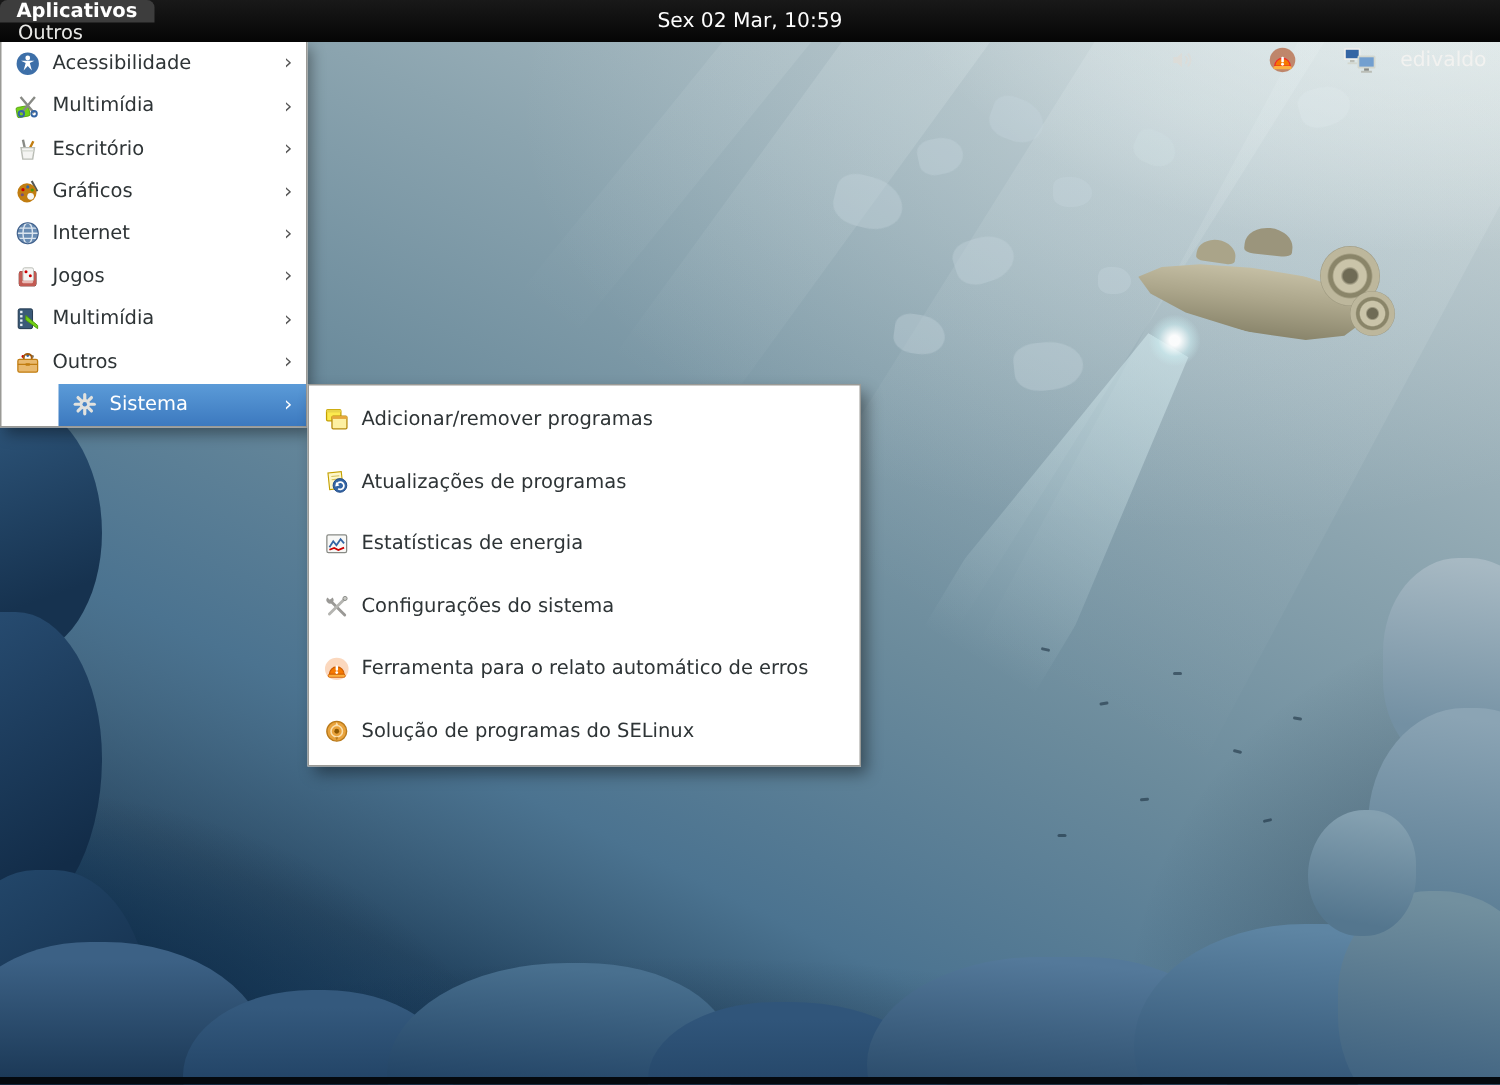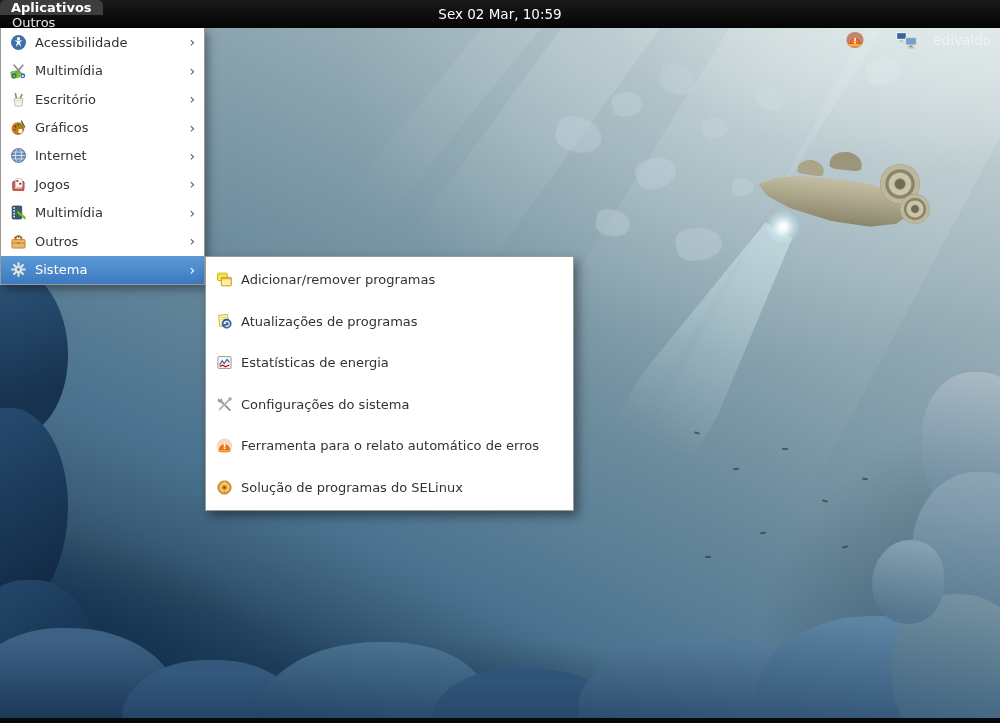--- a/index.html
+++ b/index.html
@@ -110,21 +110,21 @@
   .tray-network{margin-right:13px;}
   .username{color:#f2f2f0;font-size:13.5px;cursor:default;}
 
   
   .app-menu{position:absolute;left:0;top:28px;width:205px;height:257px;z-index:40;
     background:#ffffff;border:1px solid #9a9a96;border-top:none;box-sizing:border-box;
     box-shadow:3px 4px 9px rgba(0,0,0,.38);display:flex;flex-direction:column;}
   .menu-item{flex:1;display:flex;align-items:center;gap:8px;padding:0 9px;
     font-size:13px;color:#2e3436;cursor:default;white-space:nowrap;}
   .menu-item .arrow{margin-left:auto;color:#565656;font-size:14px;line-height:1;}
-  .menu-item.highlighted{background:linear-gradient(#5b9bd8,#3c79bf);color:#ffffff;}
+  .menu-item.highlighted{background:linear-gradient(#5b9bd8,#3c79bf);color:#ffffff;margin-left:38px;}
   .menu-item.highlighted .arrow{color:#ffffff;}
   .mi{width:17px;height:17px;flex:0 0 17px;display:block;}
 
   .sub-menu{position:absolute;left:205px;top:256px;width:369px;height:255px;z-index:45;
     background:#ffffff;border:1px solid #9a9a96;box-sizing:border-box;
     box-shadow:4px 5px 10px rgba(0,0,0,.42);display:flex;flex-direction:column;padding:2px 0;}
   .sub-item{flex:1;display:flex;align-items:center;gap:8px;padding:0 10px;
     font-size:13px;color:#2e3436;cursor:default;white-space:nowrap;}
 </style>
 </head>

